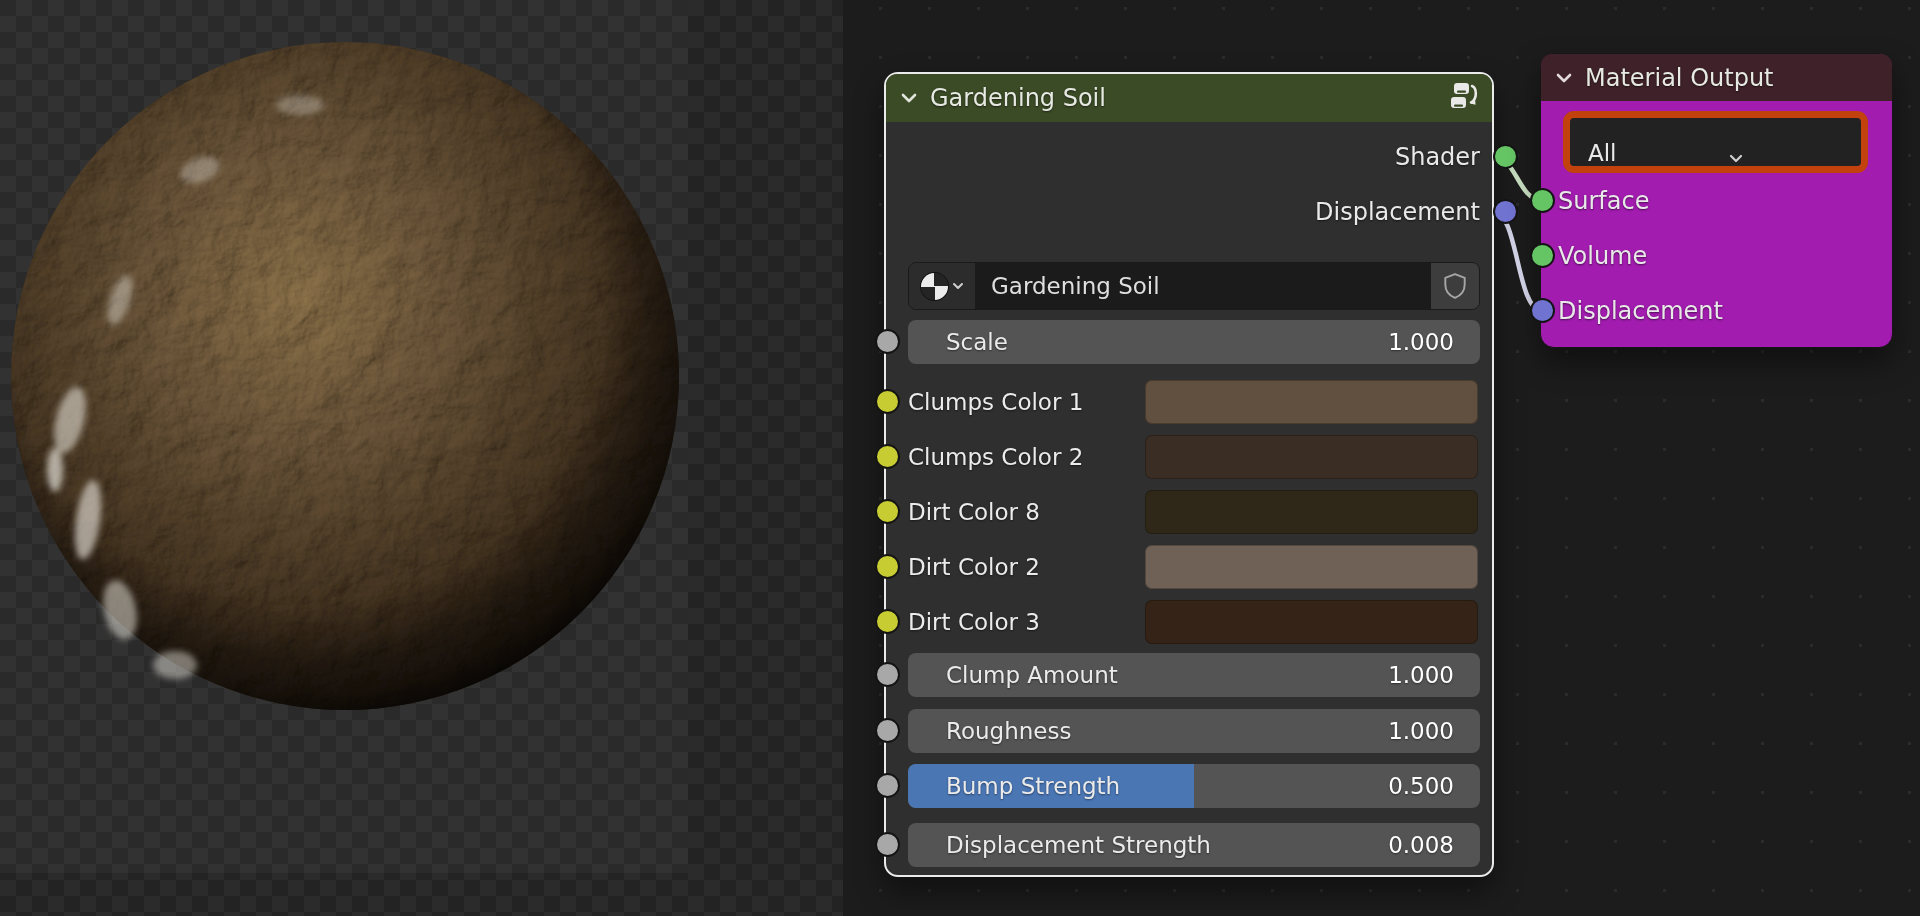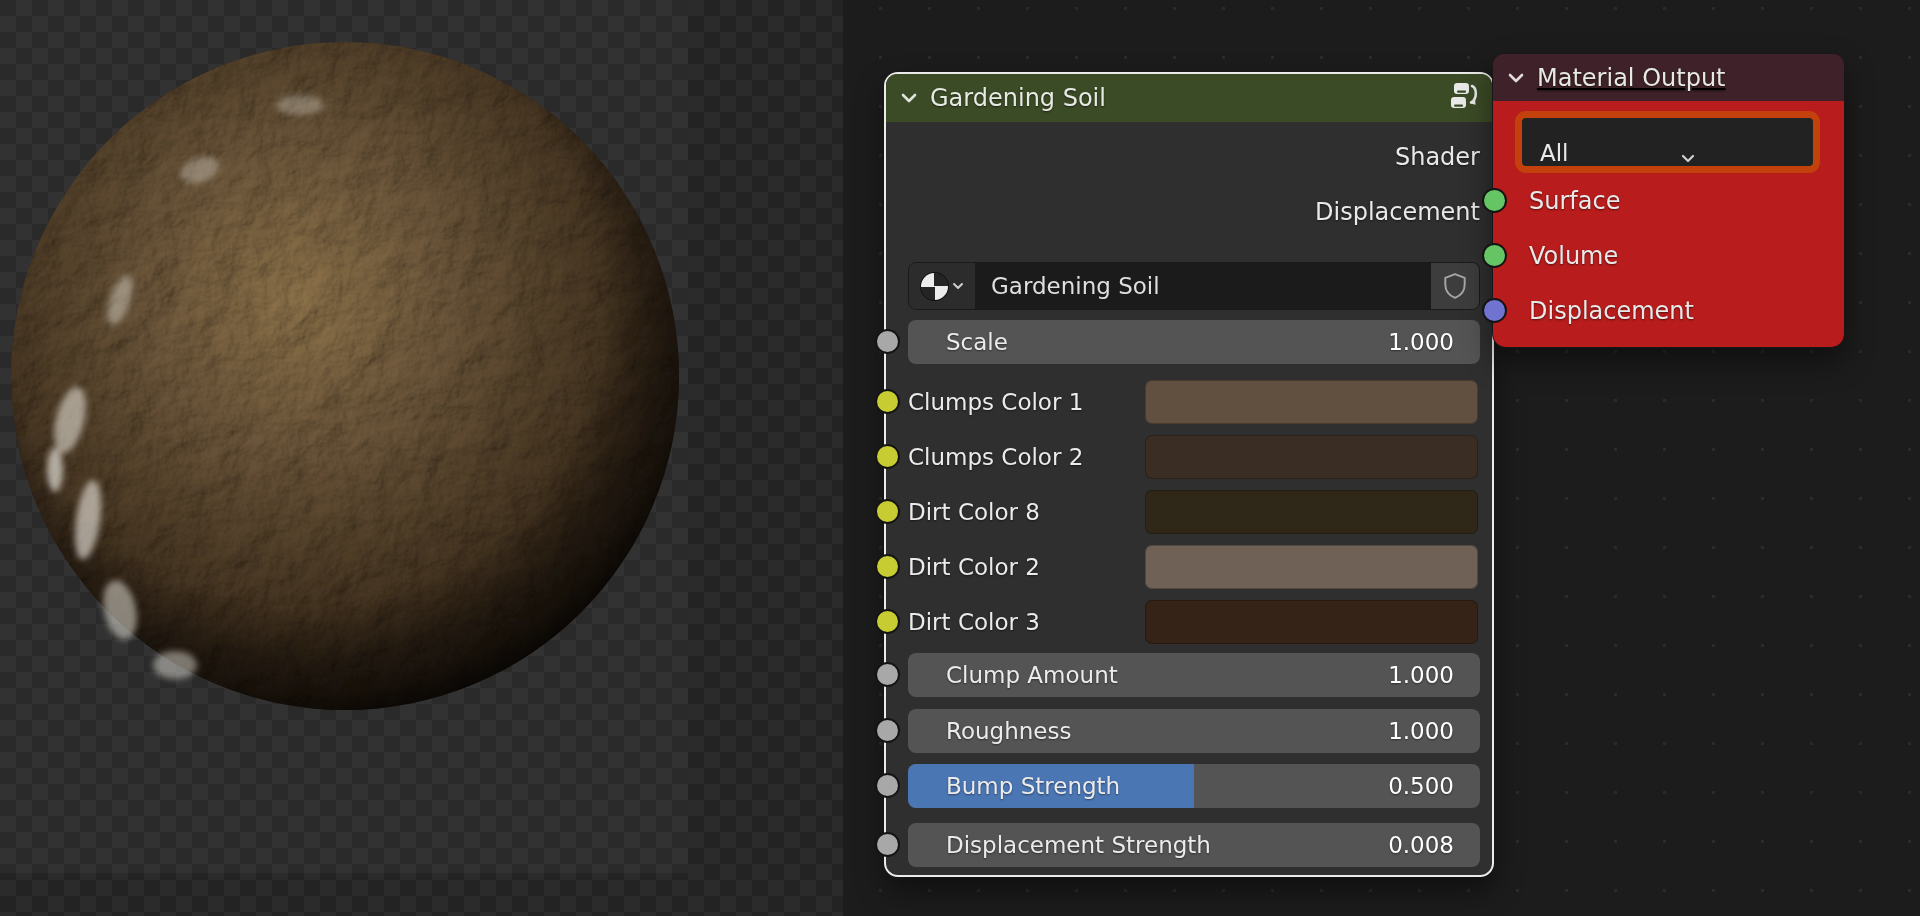--- a/index.html
+++ b/index.html
@@ -68,30 +68,30 @@
   .slider-value{font-size:23px;color:#ffffff;margin-right:26px;position:relative;z-index:1;
     text-shadow:0 1px 2px rgba(0,0,0,.45);margin-left:38px;}
 
   
   .color-label{font-size:23px;color:#ecebeb;position:absolute;left:0;top:50%;
     transform:translateY(-50%);text-shadow:0 1px 2px rgba(0,0,0,.5);white-space:nowrap;}
   .swatch{position:absolute;left:237px;right:2px;top:0;bottom:0;border-radius:7px;
     box-shadow:inset 0 0 0 1px rgba(0,0,0,.25);}
 
   
-  .mo-node{left:1492px;top:53px;width:351px;height:293px;
-    background:#b91c1c;border:1px solid #161616;text-decoration:underline;}
+  .mo-node{left:1540px;top:53px;width:351px;height:293px;
+    background:#a21caf;border:1px solid #161616;}
   .mo-node .node-header{background:#3f2229;height:47px;}
   .mo-dropdown{position:absolute;left:22px;right:24px;top:57px;height:48px;
     background:#222222;border:7px solid #c2410c;border-radius:11px;
     display:flex;align-items:flex-end;}
   .mo-dropdown span{font-size:23px;color:#e9e9e9;margin-left:18px;flex:1;}
   .mo-dd-chev{margin-right:12px;display:flex;}
   .mo-row{position:absolute;left:0;right:0;height:44px;display:flex;align-items:center;}
-  .mo-row .in-label{font-size:24px;color:#e9e9e9;margin-left:36px;
+  .mo-row .in-label{font-size:24px;color:#e9e9e9;margin-left:17px;
     text-shadow:0 1px 2px rgba(0,0,0,.55);}
   .mo-row .socket{left:-11px;}
 
   .chev{display:flex;align-items:center;}
 </style>
 </head>
 <body>
 
 <div id="app">
 

